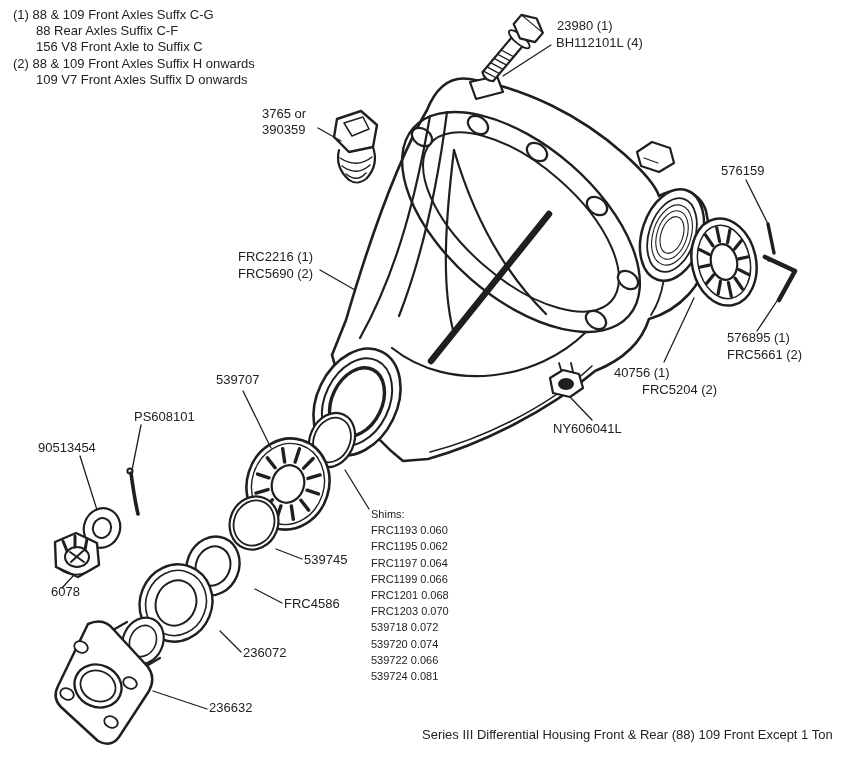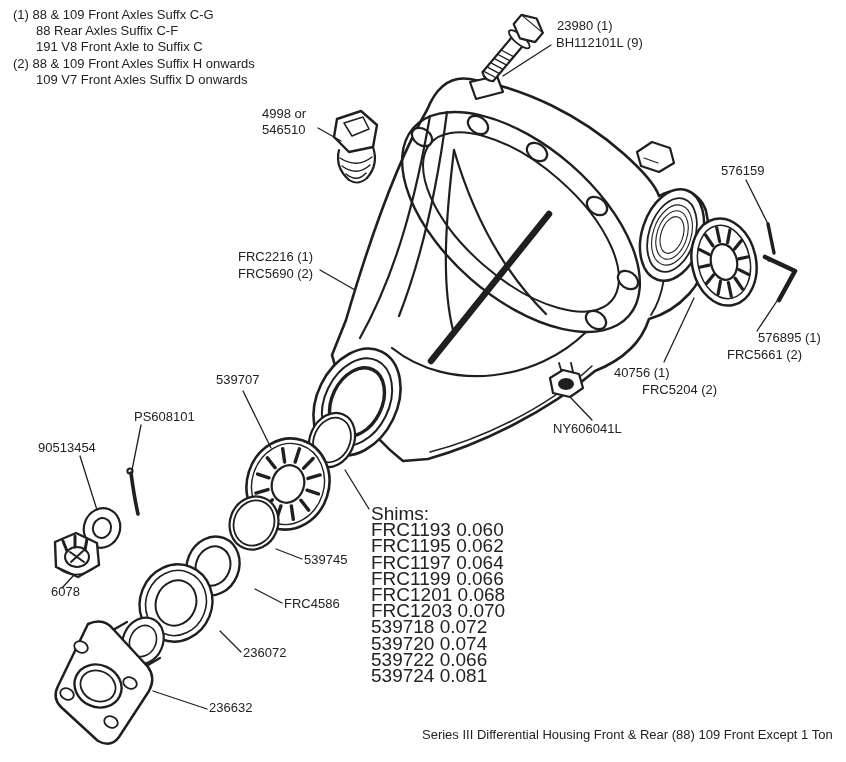--- a/index.html
+++ b/index.html
@@ -3,21 +3,21 @@
 <meta charset="utf-8">
 <style>
   html,body{margin:0;padding:0;background:#fff;}
   body{width:846px;height:762px;position:relative;overflow:hidden;
        font-family:"Liberation Sans", sans-serif;color:#1f1f1f;}
   #stage{position:absolute;left:0;top:0;width:846px;height:762px;}
   svg{position:absolute;left:0;top:0;}
   .lbl{position:absolute;font-size:13px;line-height:15px;white-space:nowrap;color:#222;}
   .notes{position:absolute;left:13px;top:7px;font-size:13px;line-height:16.2px;color:#222;}
   .notes .ind{padding-left:23px;}
-  .shims{position:absolute;left:371px;top:506px;font-size:19px;line-height:16.2px;color:#222;}
+  .shims{position:absolute;left:371px;top:506px;font-size:11px;line-height:16.2px;color:#222;}
   .caption{position:absolute;left:422px;top:727px;font-size:13px;color:#222;white-space:nowrap;}
 </style>
 </head>
 <body>
 
 <div id="stage">
 
 <svg width="846" height="762" viewBox="0 0 846 762" fill="none" stroke="#1f1f1f" stroke-width="2.2" stroke-linecap="round" stroke-linejoin="round">
 
   <g>
@@ -180,33 +180,33 @@
     <path d="M282,603 L255,589"></path>
     <path d="M241,652 L220,631"></path>
     <path d="M207,709 L153,691"></path>
     <path d="M369,509 L345,470"></path>
   </g>
 </svg>
 
 <div class="notes">
   <div>(1) 88 &amp; 109 Front Axles Suffx C-G</div>
   <div class="ind">88 Rear Axles Suffix C-F</div>
-  <div class="ind">191 V8 Front Axle to Suffix C</div>
+  <div class="ind">156 V8 Front Axle to Suffix C</div>
   <div>(2) 88 &amp; 109 Front Axles Suffix H onwards</div>
   <div class="ind">109 V7 Front Axles Suffix D onwards</div>
 </div>
 
 <div class="lbl" style="left:557px;top:18px">23980 (1)</div>
-<div class="lbl" style="left:556px;top:35px">BH112101L (9)</div>
-<div class="lbl" style="left:262px;top:106px">4998 or</div>
-<div class="lbl" style="left:262px;top:122px">546510</div>
+<div class="lbl" style="left:556px;top:35px">BH112101L (4)</div>
+<div class="lbl" style="left:262px;top:106px">3765 or</div>
+<div class="lbl" style="left:262px;top:122px">390359</div>
 <div class="lbl" style="left:721px;top:163px">576159</div>
 <div class="lbl" style="left:238px;top:249px">FRC2216 (1)</div>
 <div class="lbl" style="left:238px;top:266px">FRC5690 (2)</div>
-<div class="lbl" style="left:758px;top:330px">576895 (1)</div>
+<div class="lbl" style="left:727px;top:330px">576895 (1)</div>
 <div class="lbl" style="left:727px;top:347px">FRC5661 (2)</div>
 <div class="lbl" style="left:614px;top:365px">40756 (1)</div>
 <div class="lbl" style="left:642px;top:382px">FRC5204 (2)</div>
 <div class="lbl" style="left:553px;top:421px">NY606041L</div>
 <div class="lbl" style="left:216px;top:372px">539707</div>
 <div class="lbl" style="left:134px;top:409px">PS608101</div>
 <div class="lbl" style="left:38px;top:440px">90513454</div>
 <div class="lbl" style="left:51px;top:584px">6078</div>
 <div class="lbl" style="left:304px;top:552px">539745</div>
 <div class="lbl" style="left:284px;top:596px">FRC4586</div>

